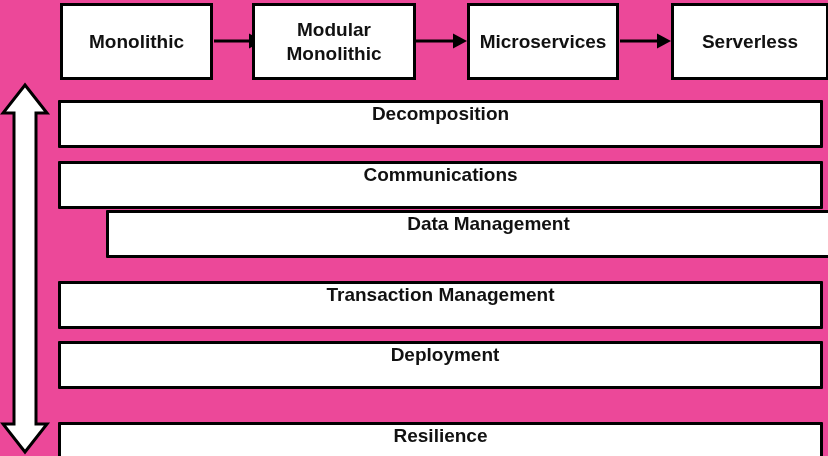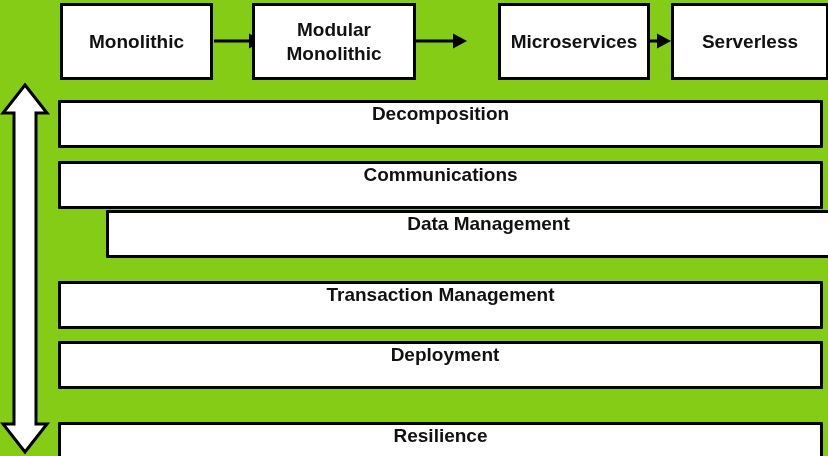--- a/index.html
+++ b/index.html
@@ -4,21 +4,21 @@
 <style>
   html, body {
     margin: 0;
     padding: 0;
     background: #ffffff;
   }
   .canvas {
     position: relative;
     width: 828px;
     height: 456px;
-    background: #84cc16;
+    background: #ec4899;
     font-family: "Liberation Sans", sans-serif;
     overflow: hidden;
   }
   .overlay {
     position: absolute;
     left: 0;
     top: 0;
     width: 828px;
     height: 456px;
     pointer-events: none;
@@ -35,21 +35,21 @@
     justify-content: center;
     text-align: center;
     font-weight: 700;
     font-size: 19px;
     line-height: 1.25;
     color: #111111;
   }
   .stage .label { padding: 0 8px; }
   #stage-0 { left: 60px;  width: 153px; }
   #stage-1 { left: 252px; width: 164px; }
-  #stage-2 { left: 467px; width: 152px; margin-left: 31px; }
+  #stage-2 { left: 467px; width: 152px; }
   #stage-3 { left: 671px; width: 158px; }
 
   .concern {
     position: absolute;
     left: 58px;
     width: 765px;
     height: 48px;
     box-sizing: border-box;
     border: 3px solid #000000;
     border-radius: 1px;

